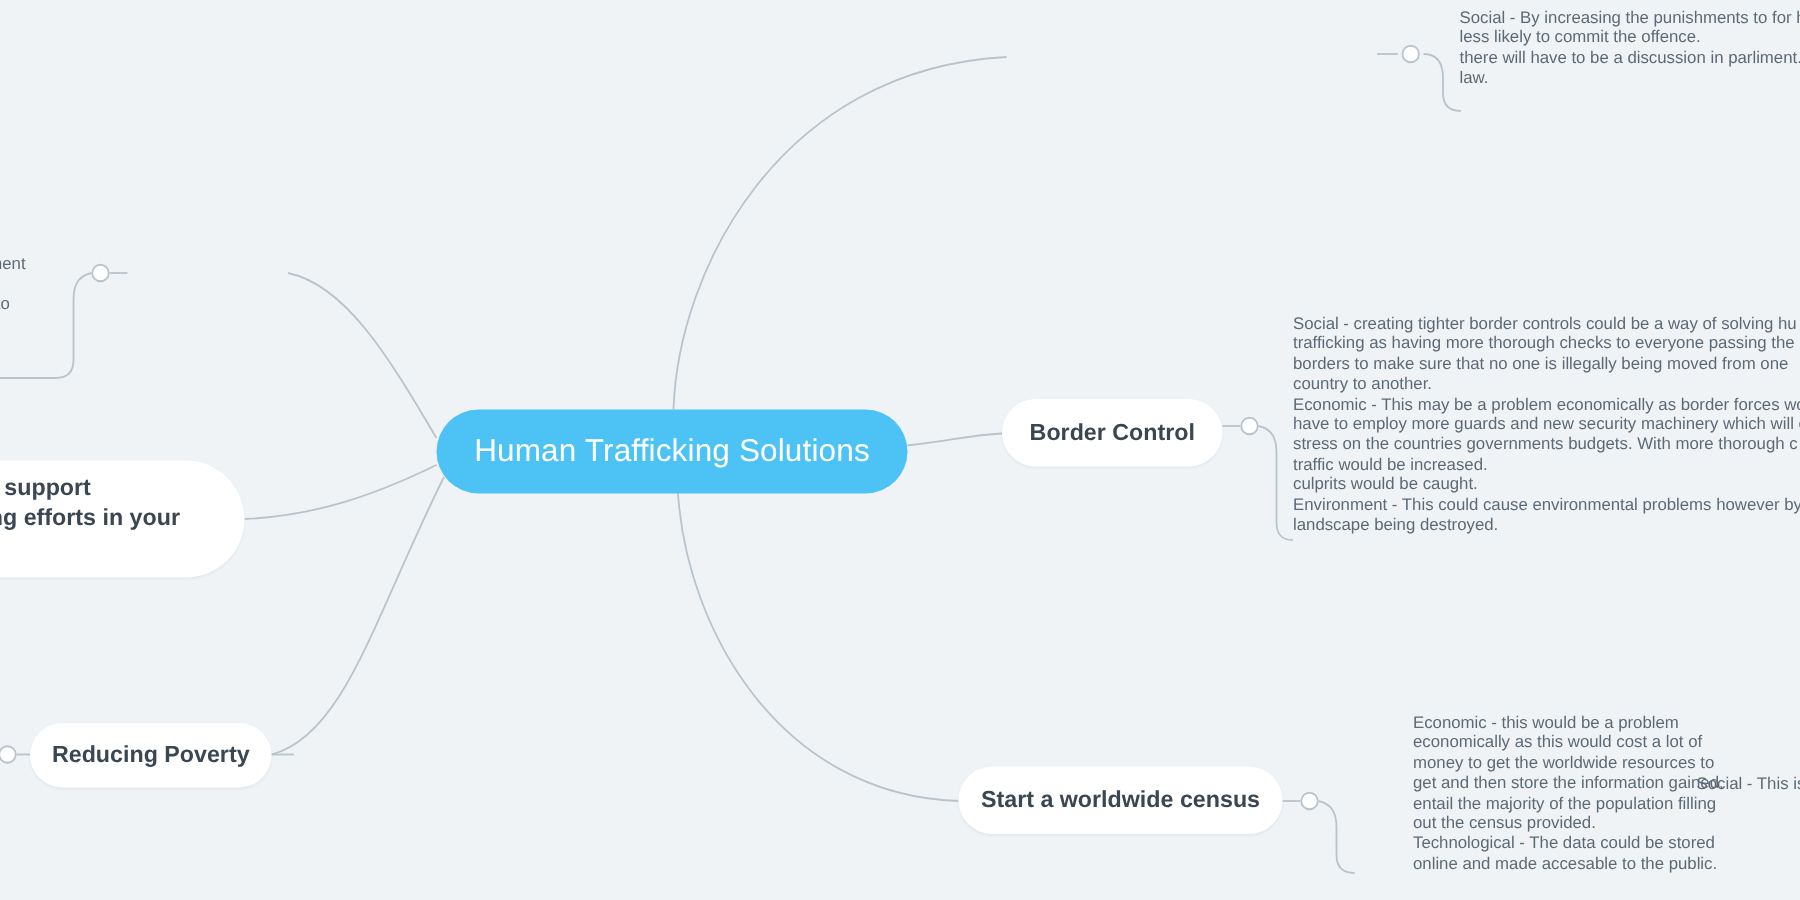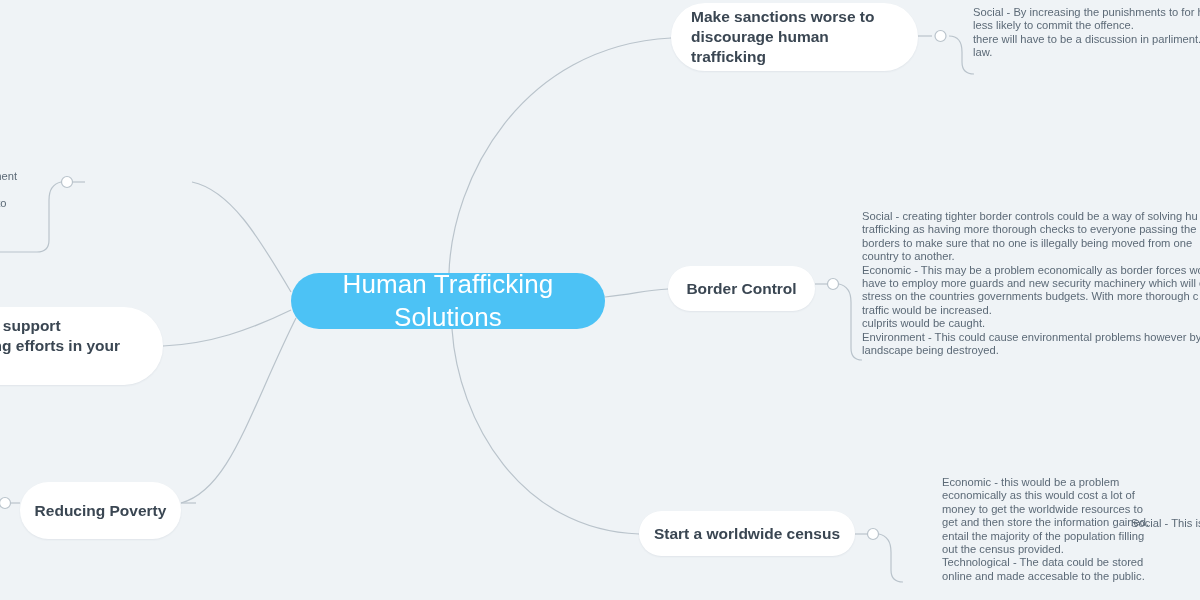--- a/index.html
+++ b/index.html
@@ -42,21 +42,21 @@
     color: #ffffff;
     font-weight: normal;
     box-shadow: none;
   }
   .node-label { display: block; white-space: pre-line; }
 
   
   #node-root {
     left: 291px; top: 273px;
     width: 314px; height: 56px;
-    font-size: 26px;
+    font-size: 21px;
     letter-spacing: 0.1px;
   }
   
   #node-sanctions {
     left: 671px; top: 3px;
     width: 247px; height: 68px;
     font-size: 15.5px;
     padding: 0 20px;
   }
   #node-sanctions .node-label { text-align: left; }
@@ -82,21 +82,21 @@
   #node-volunteer {
     left: -72px; top: 307px;
     width: 235px; height: 78px;
     font-size: 15.5px;
     padding: 0 18px;
   }
   #node-volunteer .node-label { text-align: left; }
   
   #node-poverty {
     left: 20px; top: 482px;
-    width: 161px; height: 57px;
+    width: 161px; height: 43px;
     font-size: 15.5px;
   }
 
   
   .note {
     position: absolute;
     color: #5c6a77;
     font-size: 11.2px;
     line-height: 13.4px;
     white-space: pre-line;
@@ -150,24 +150,20 @@
       <circle cx="873" cy="534" r="5.5"></circle>
       <circle cx="67" cy="182" r="5.5"></circle>
       <circle cx="5" cy="503" r="5.5"></circle>
     </g>
   </svg>
 
   <div class="node root" id="node-root">
     <span class="node-label">Human Trafficking Solutions</span>
   </div>
 
-  <div class="node" id="node-sanctions">
-    <span class="node-label">Make sanctions worse to
-discourage human trafficking</span>
-  </div>
 
   <div class="node" id="node-census">
     <span class="node-label">Start a worldwide census</span>
   </div>
 
   <div class="node" id="node-border">
     <span class="node-label">Border Control</span>
   </div>
 
 

